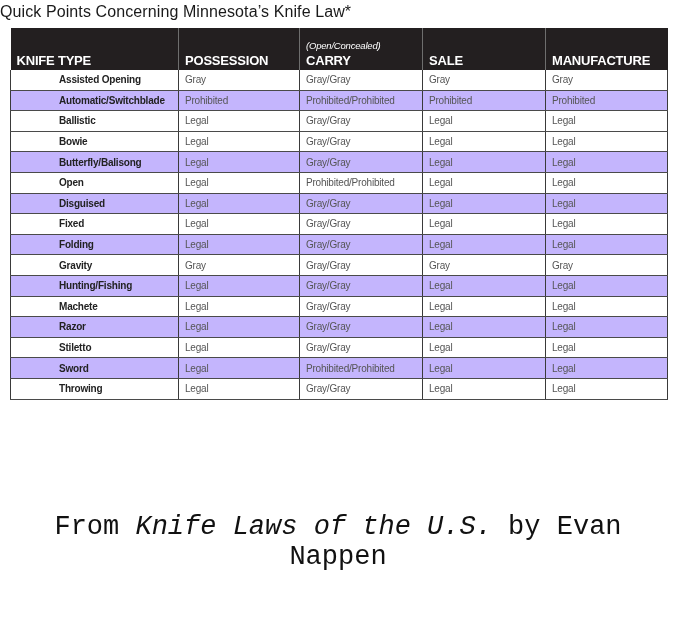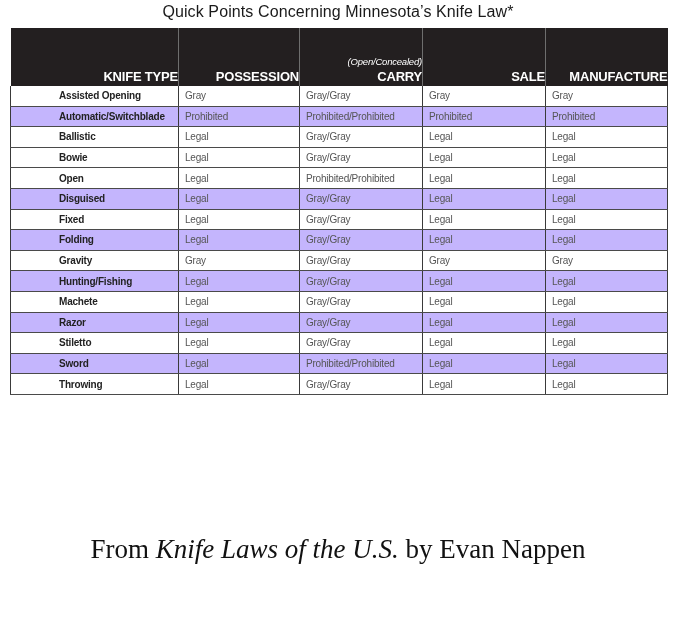--- a/index.html
+++ b/index.html
@@ -12,21 +12,21 @@
       height: 625px;
       position: relative;
       overflow: hidden;
       font-family: "Liberation Sans", sans-serif;
     }
     .title {
       position: absolute;
       left: 0;
       top: 3px;
       width: 676px;
-      text-align: center;
+      text-align: left;
       font-family: "Liberation Sans", sans-serif;
       font-size: 16px;
       color: #1a1a1a;
       letter-spacing: 0.1px;
     }
     table.knife-table {
       position: absolute;
       left: 10px;
       top: 28px;
       width: 657px;
@@ -36,23 +36,23 @@
     table.knife-table col.c1 { width: 168px; }
     table.knife-table col.c2 { width: 121px; }
     table.knife-table col.c3 { width: 123px; }
     table.knife-table col.c4 { width: 123px; }
     table.knife-table col.c5 { width: 122px; }
 
     thead th {
       background: #231f20;
       color: #ffffff;
       height: 40px;
-      padding: 16px 0 2px 6px;
+      padding: 0 0 2px 6px;
       vertical-align: bottom;
-      text-align: right;
+      text-align: left;
       font-family: "Liberation Sans", sans-serif;
       font-weight: bold;
       font-size: 13px;
       letter-spacing: -0.2px;
       border-left: 1px solid #6e6e6e;
     }
     thead th:first-child { border-left: none; margin-left: 25px; }
     thead th .sub {
       display: block;
       font-weight: normal;
@@ -83,24 +83,24 @@
     tbody td:last-child {
       border-right: 1px solid #3a3a3a;
     }
     tbody tr.alt td { background: #e8e9ea; }
     tbody tr td { background: #ffffff; }
     tbody tr.alt td { background: #c4b5fd; }
 
     .caption {
       position: absolute;
       left: 0;
-      top: 534px;
+      top: 512px;
       width: 676px;
       text-align: center;
-      font-family: Liberation Serif, serif;
+      font-family: Liberation Mono, monospace;
       font-size: 27px;
       color: #111111;
     }
     .caption em { font-style: italic; }
   </style>
 </head>
 <body>
 
 <div class="title">Quick Points Concerning Minnesota’s Knife Law*</div>
 
@@ -158,20 +158,27 @@
       <td>Legal</td>
       <td>Legal</td>
     </tr>
     <tr>
       <td>Bowie</td>
       <td>Legal</td>
       <td>Gray/Gray</td>
       <td>Legal</td>
       <td>Legal</td>
     </tr>
+    <tr class="alt">
+      <td>Butterfly/Balisong</td>
+      <td>Legal</td>
+      <td>Gray/Gray</td>
+      <td>Legal</td>
+      <td>Legal</td>
+    </tr>
     <tr>
       <td>Open</td>
       <td>Legal</td>
       <td>Prohibited/Prohibited</td>
       <td>Legal</td>
       <td>Legal</td>
     </tr>
     <tr class="alt">
       <td>Disguised</td>
       <td>Legal</td>

